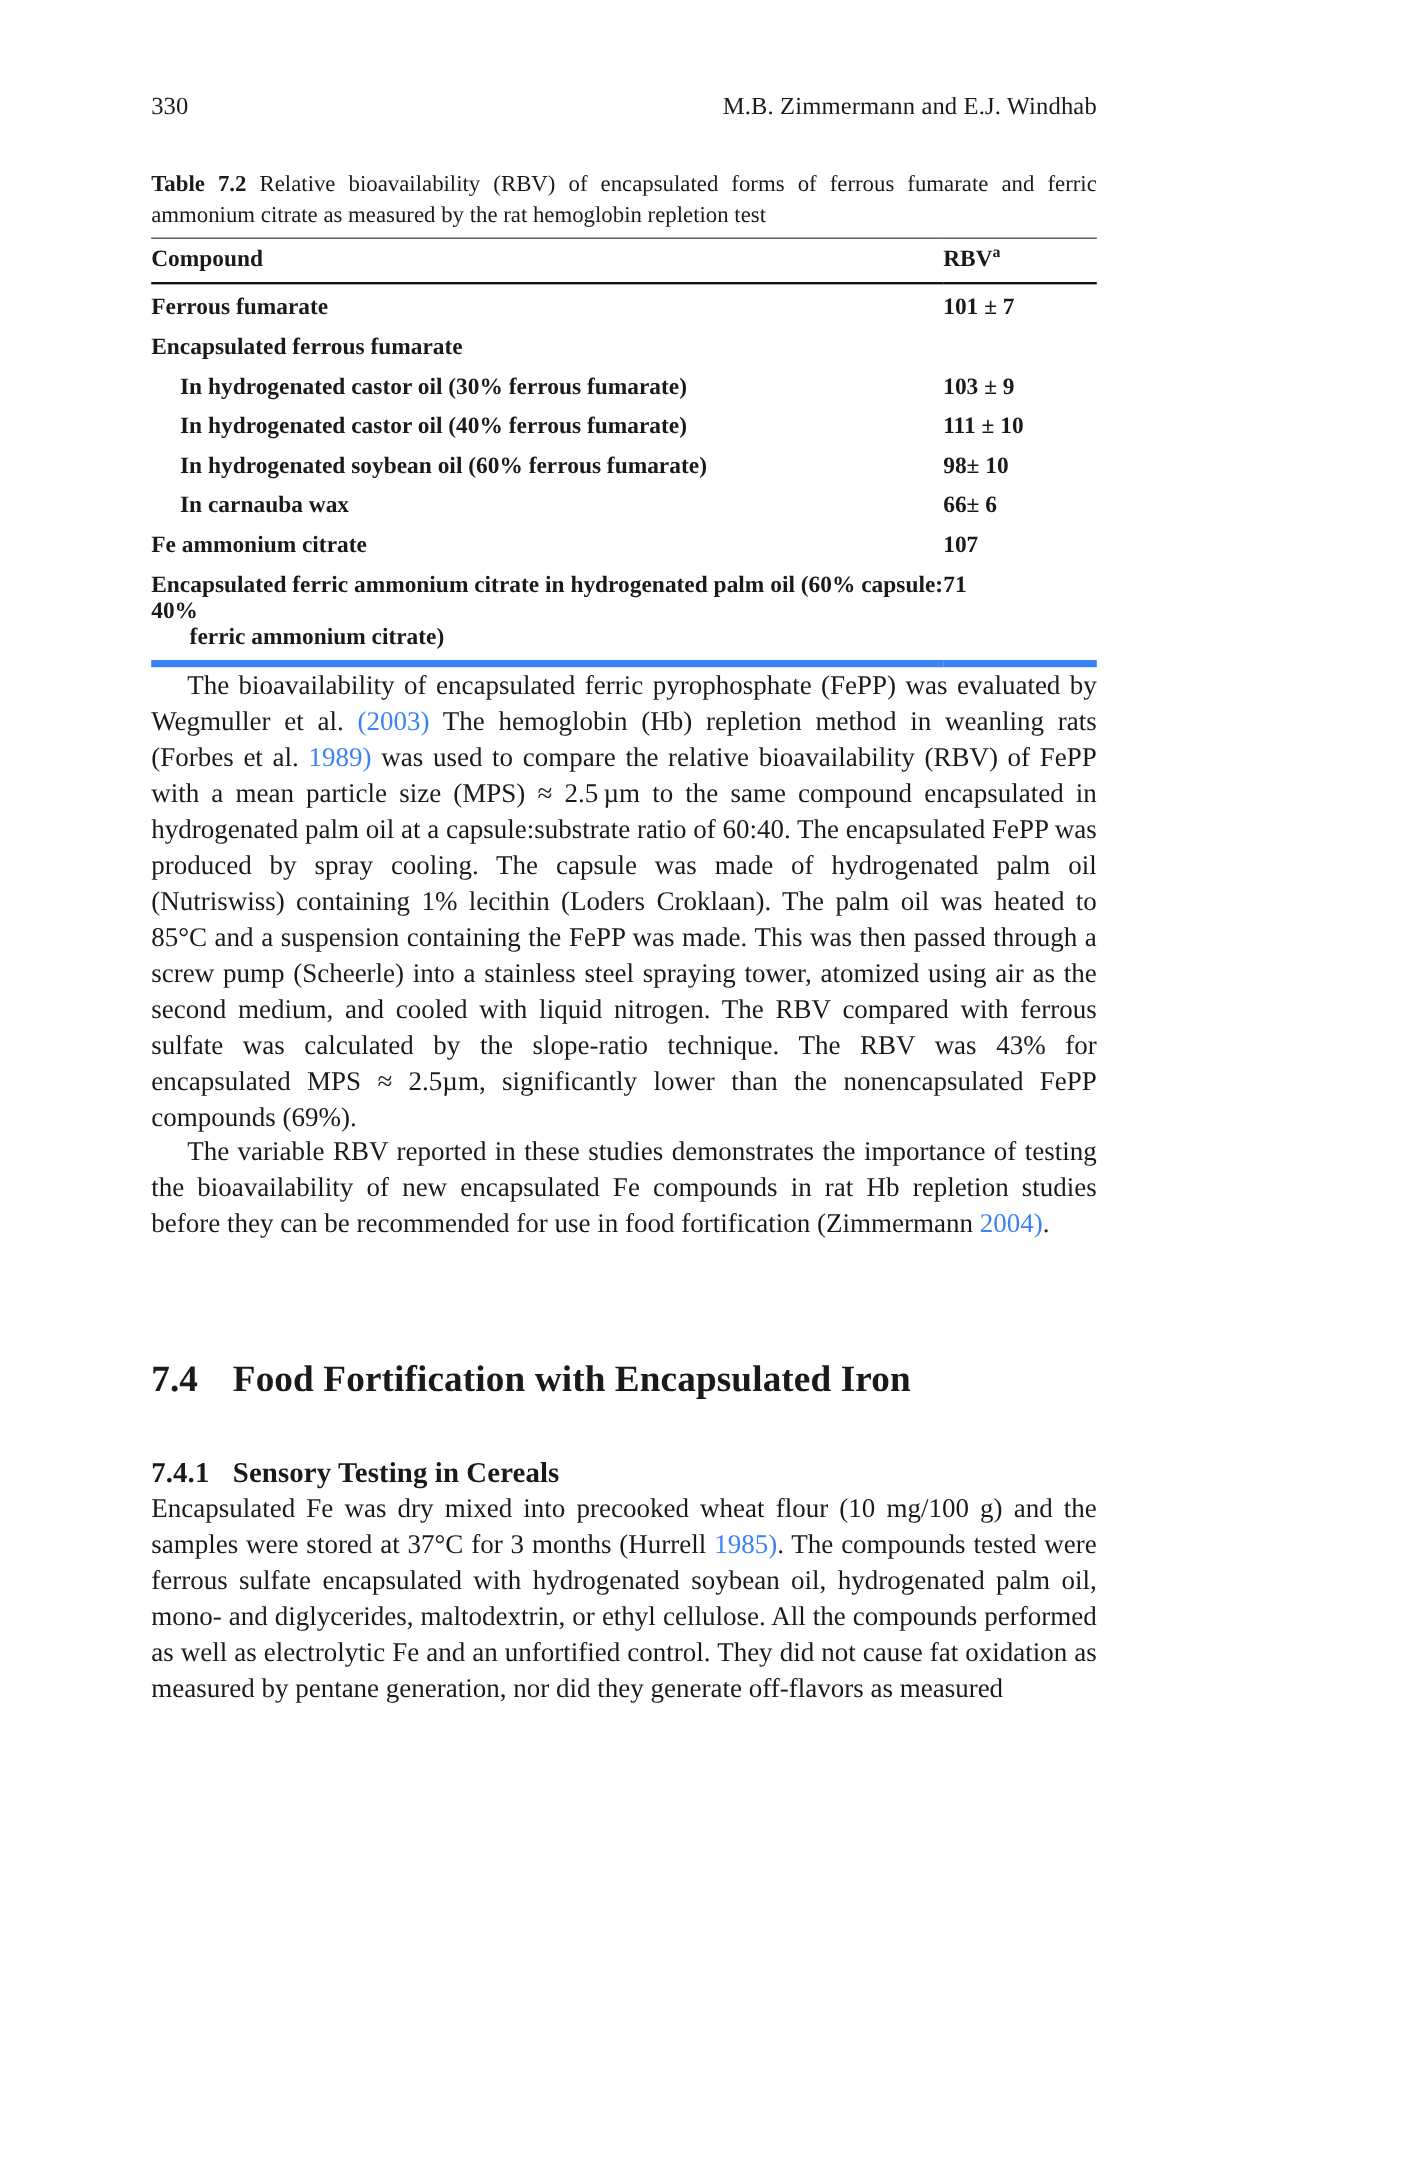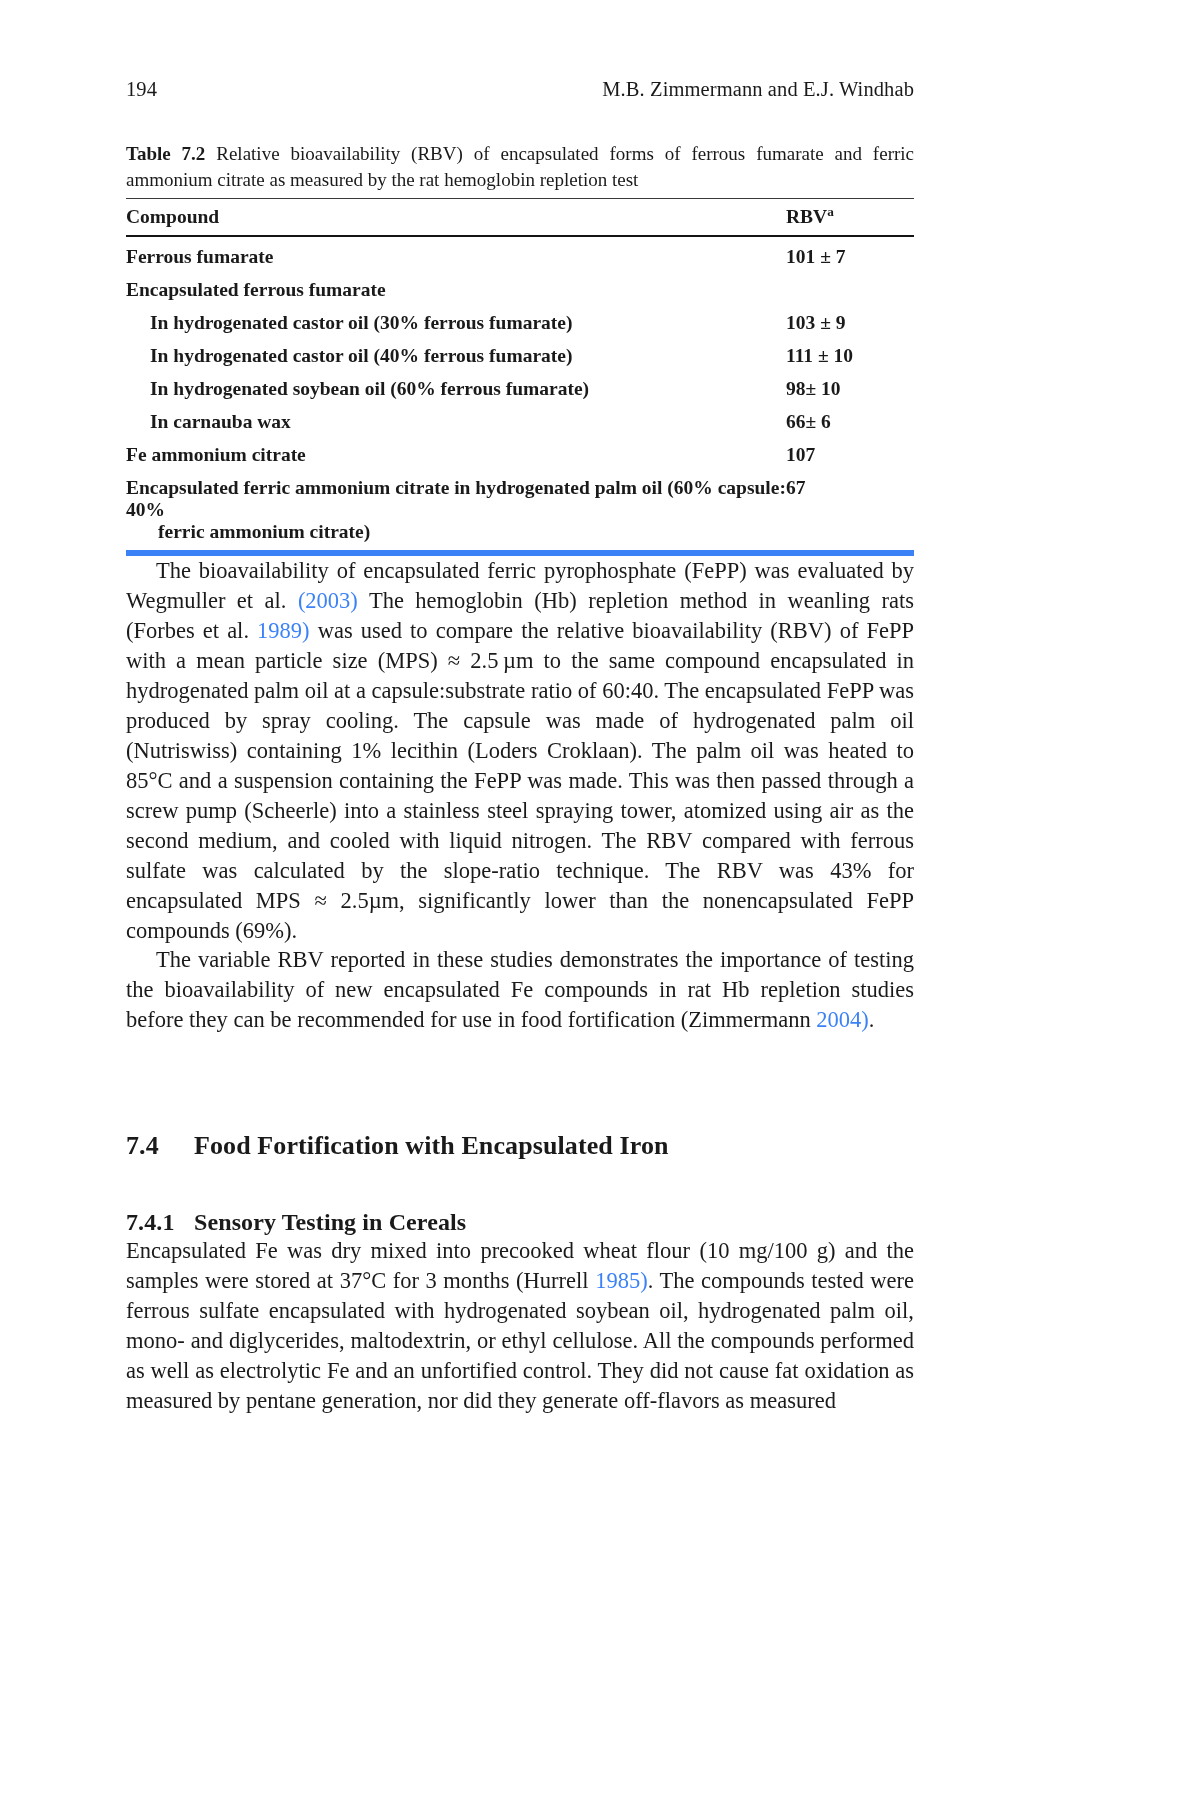--- a/index.html
+++ b/index.html
@@ -119,21 +119,21 @@
     text-indent: 30px;
   }
   .para-gap-top { margin-top: 94px; }
   a.cite, .cite {
     color: #3b82f6;
     text-decoration: none;
   }
 
   
   h2.sec {
-    font-size: 26px;
+    font-size: 31px;
     font-weight: bold;
     margin: 0;
     display: flex;
     margin-top: 96px;
     letter-spacing: 0.1px;
   }
   h2.sec .num { width: 68px; flex: none; }
   h3.subsec {
     font-size: 24px;
     font-weight: bold;
@@ -146,21 +146,21 @@
 
   .after-heading { margin-top: 54px; }
 </style>
 </head>
 <body>
 
 <div class="page">
   <div class="content">
 
     <div class="running-head">
-      <span class="folio">194</span>
+      <span class="folio">330</span>
       <span class="authors">M.B. Zimmermann and E.J. Windhab</span>
     </div>
 
     <div class="table-block">
       <div class="table-caption">
         <span class="tcap-label">Table 7.2</span>
         <span>Relative bioavailability (RBV) of encapsulated forms of ferrous fumarate and ferric ammonium citrate as measured by the rat hemoglobin repletion test</span>
       </div>
 
       <table class="data-table">
@@ -194,21 +194,21 @@
           <tr>
             <td class="indent-1">In carnauba wax</td>
             <td class="col-rbv">66±&nbsp;6</td>
           </tr>
           <tr>
             <td>Fe ammonium citrate</td>
             <td class="col-rbv">107</td>
           </tr>
           <tr>
             <td class="hang"><span>Encapsulated ferric ammonium citrate in hydrogenated palm oil (60% capsule: 40%</span><span class="cont">ferric ammonium citrate)</span></td>
-            <td class="col-rbv">67</td>
+            <td class="col-rbv">71</td>
           </tr>
         </tbody>
       </table>
 
     </div>
 
     <p class="body indent para-gap-top"><span>The bioavailability of encapsulated ferric pyrophosphate (FePP) was evaluated by Wegmuller et al. </span><span class="cite">(2003)</span><span> The hemoglobin (Hb) repletion method in weanling rats (Forbes et al. </span><span class="cite">1989)</span><span> was used to compare the relative bioavailability (RBV) of FePP with a mean particle size (MPS) ≈ 2.5 µm to the same compound encapsulated in hydrogenated palm oil at a capsule:substrate ratio of 60:40. The encapsulated FePP was produced by spray cooling. The capsule was made of hydrogenated palm oil (Nutriswiss) containing 1% lecithin (Loders Croklaan). The palm oil was heated to 85°C and a suspension containing the FePP was made. This was then passed through a screw pump (Scheerle) into a stainless steel spraying tower, atomized using air as the second medium, and cooled with liquid nitrogen. The RBV compared with ferrous sulfate was calculated by the slope-ratio technique. The RBV was 43% for encapsulated MPS ≈ 2.5µm, significantly lower than the nonencapsulated FePP compounds (69%).</span></p>
 
     <p class="body indent"><span>The variable RBV reported in these studies demonstrates the importance of testing the bioavailability of new encapsulated Fe compounds in rat Hb repletion studies before they can be recommended for use in food fortification (Zimmermann </span><span class="cite">2004)</span><span>.</span></p>
 

